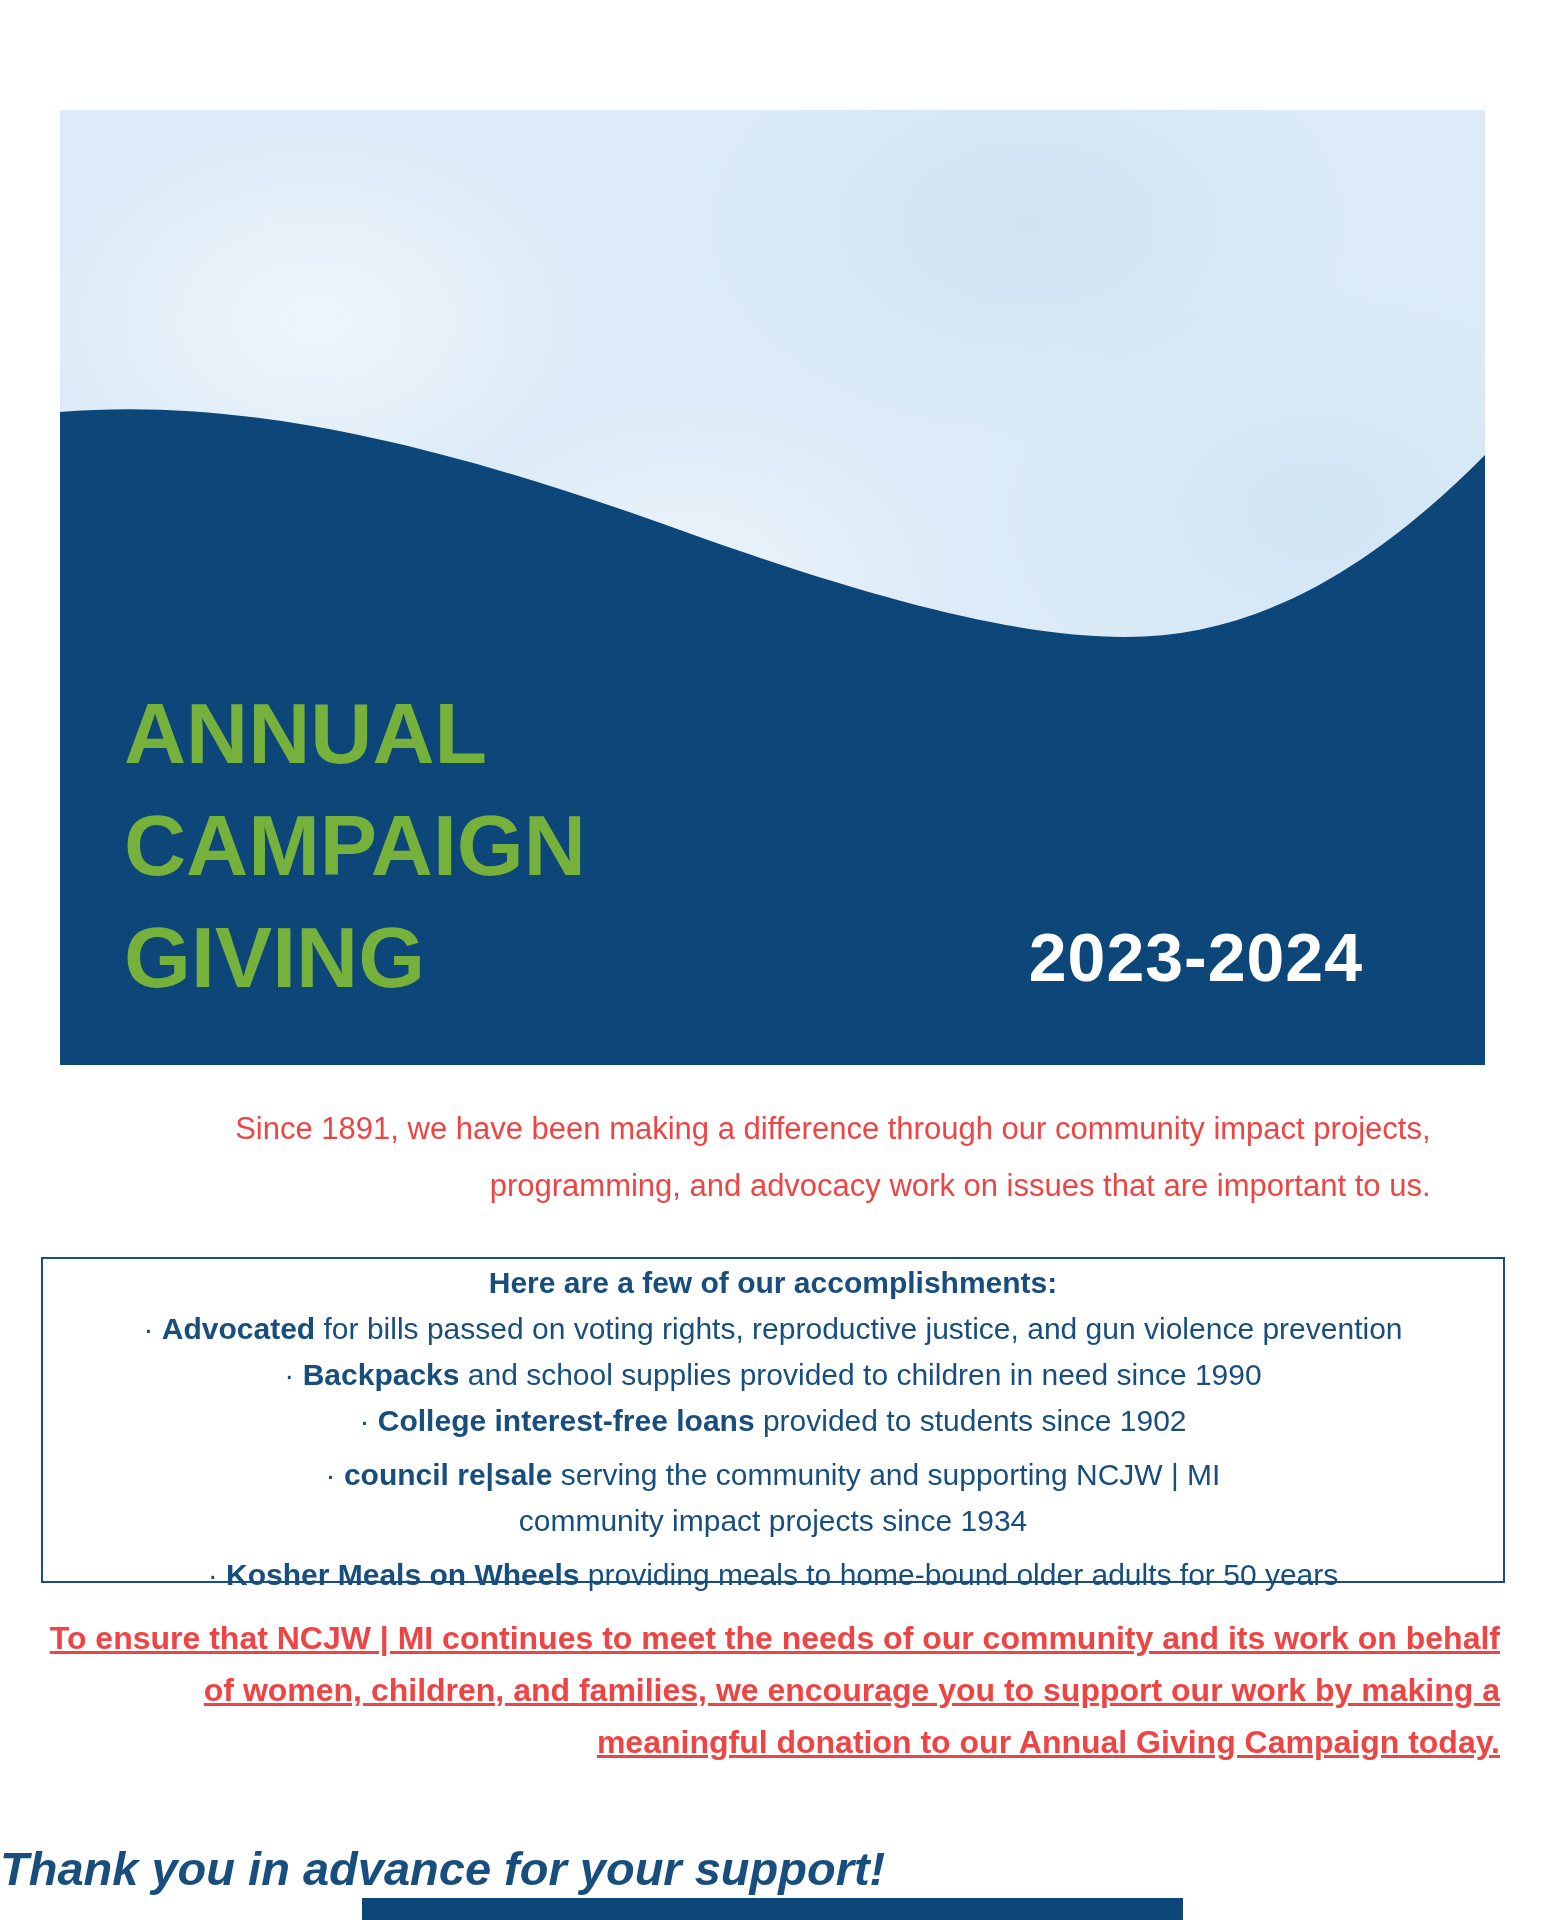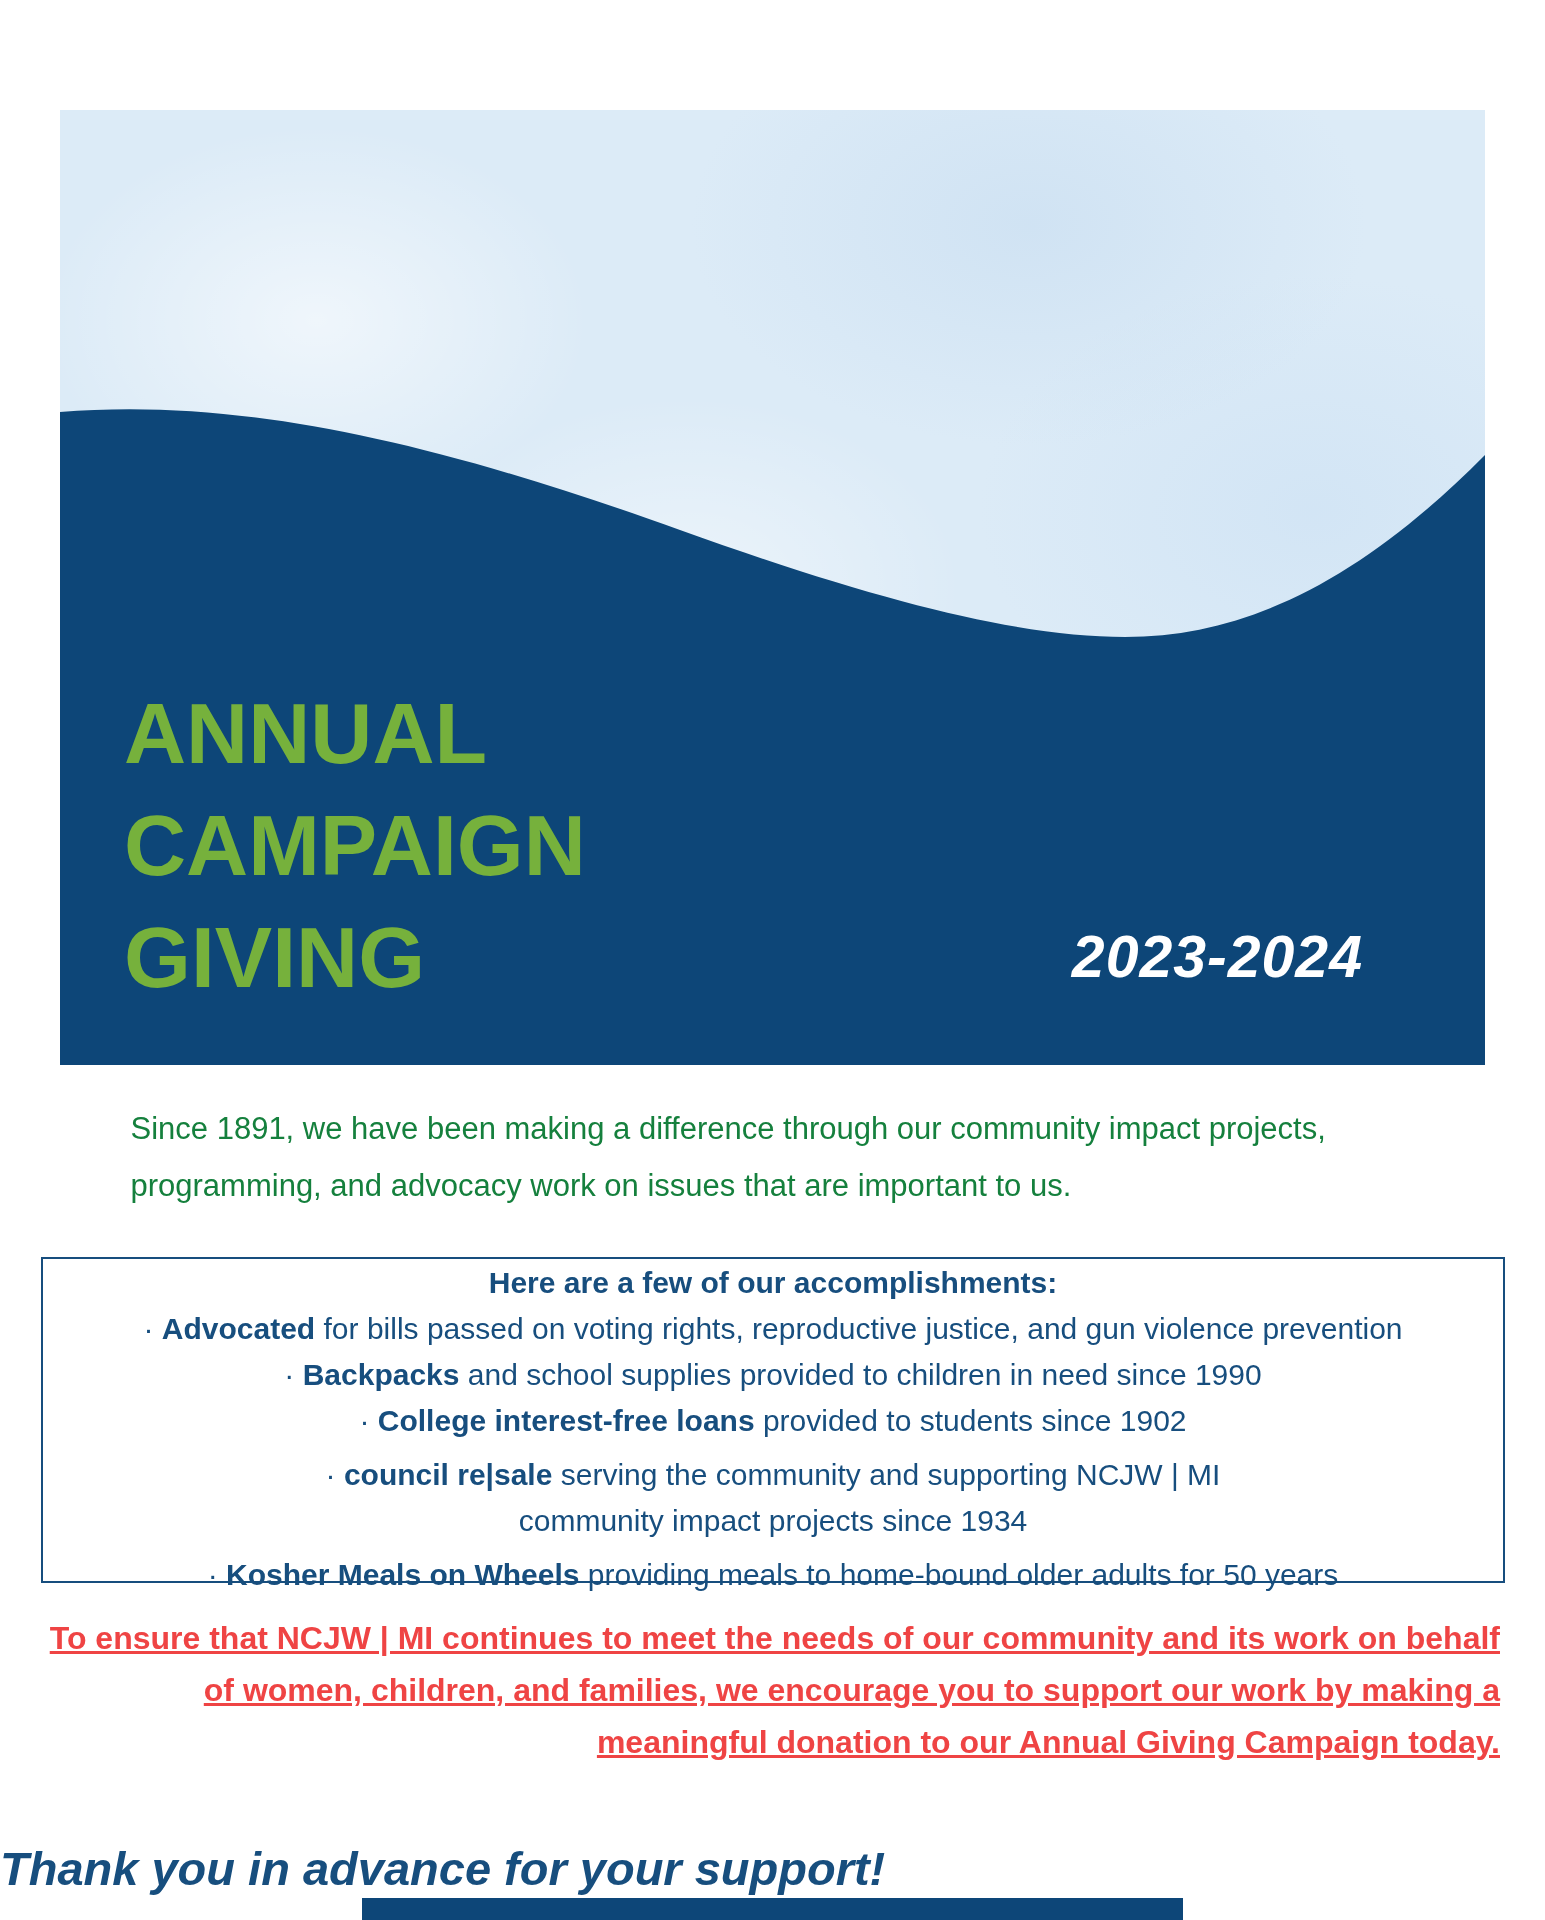--- a/index.html
+++ b/index.html
@@ -26,31 +26,30 @@
   .hero svg{position:absolute;left:0;top:0;width:100%;height:100%;display:block;}
   .hero-title{
     position:absolute;left:64px;bottom:52px;
     color:#76b13c;
     font-size:86px;font-weight:bold;line-height:112px;
     letter-spacing:0px;
   }
   .hero-year{
     position:absolute;right:122px;bottom:52px;
     color:#ffffff;
-    font-size:59px;font-weight:bold;line-height:112px;
+    font-size:68px;font-weight:bold;line-height:112px;
     letter-spacing:1px;
-    font-style:italic;
   }
   
   .intro{
     margin:1108px auto 0;      
     position:absolute;left:16px;right:0;top:1100px;
     max-width:1300px;margin:0 auto;
-    text-align:left;
-    color:#15803d;
+    text-align:right;
+    color:#ef4444;
     font-size:31px;line-height:57px;
   }
   .acc-box{
     position:absolute;left:41px;top:1257px;
     box-sizing:border-box;
     width:1464px;height:326px;
     border:2px solid #174e7e;
     text-align:center;
     color:#174e7e;
     font-size:30px;line-height:46px;

